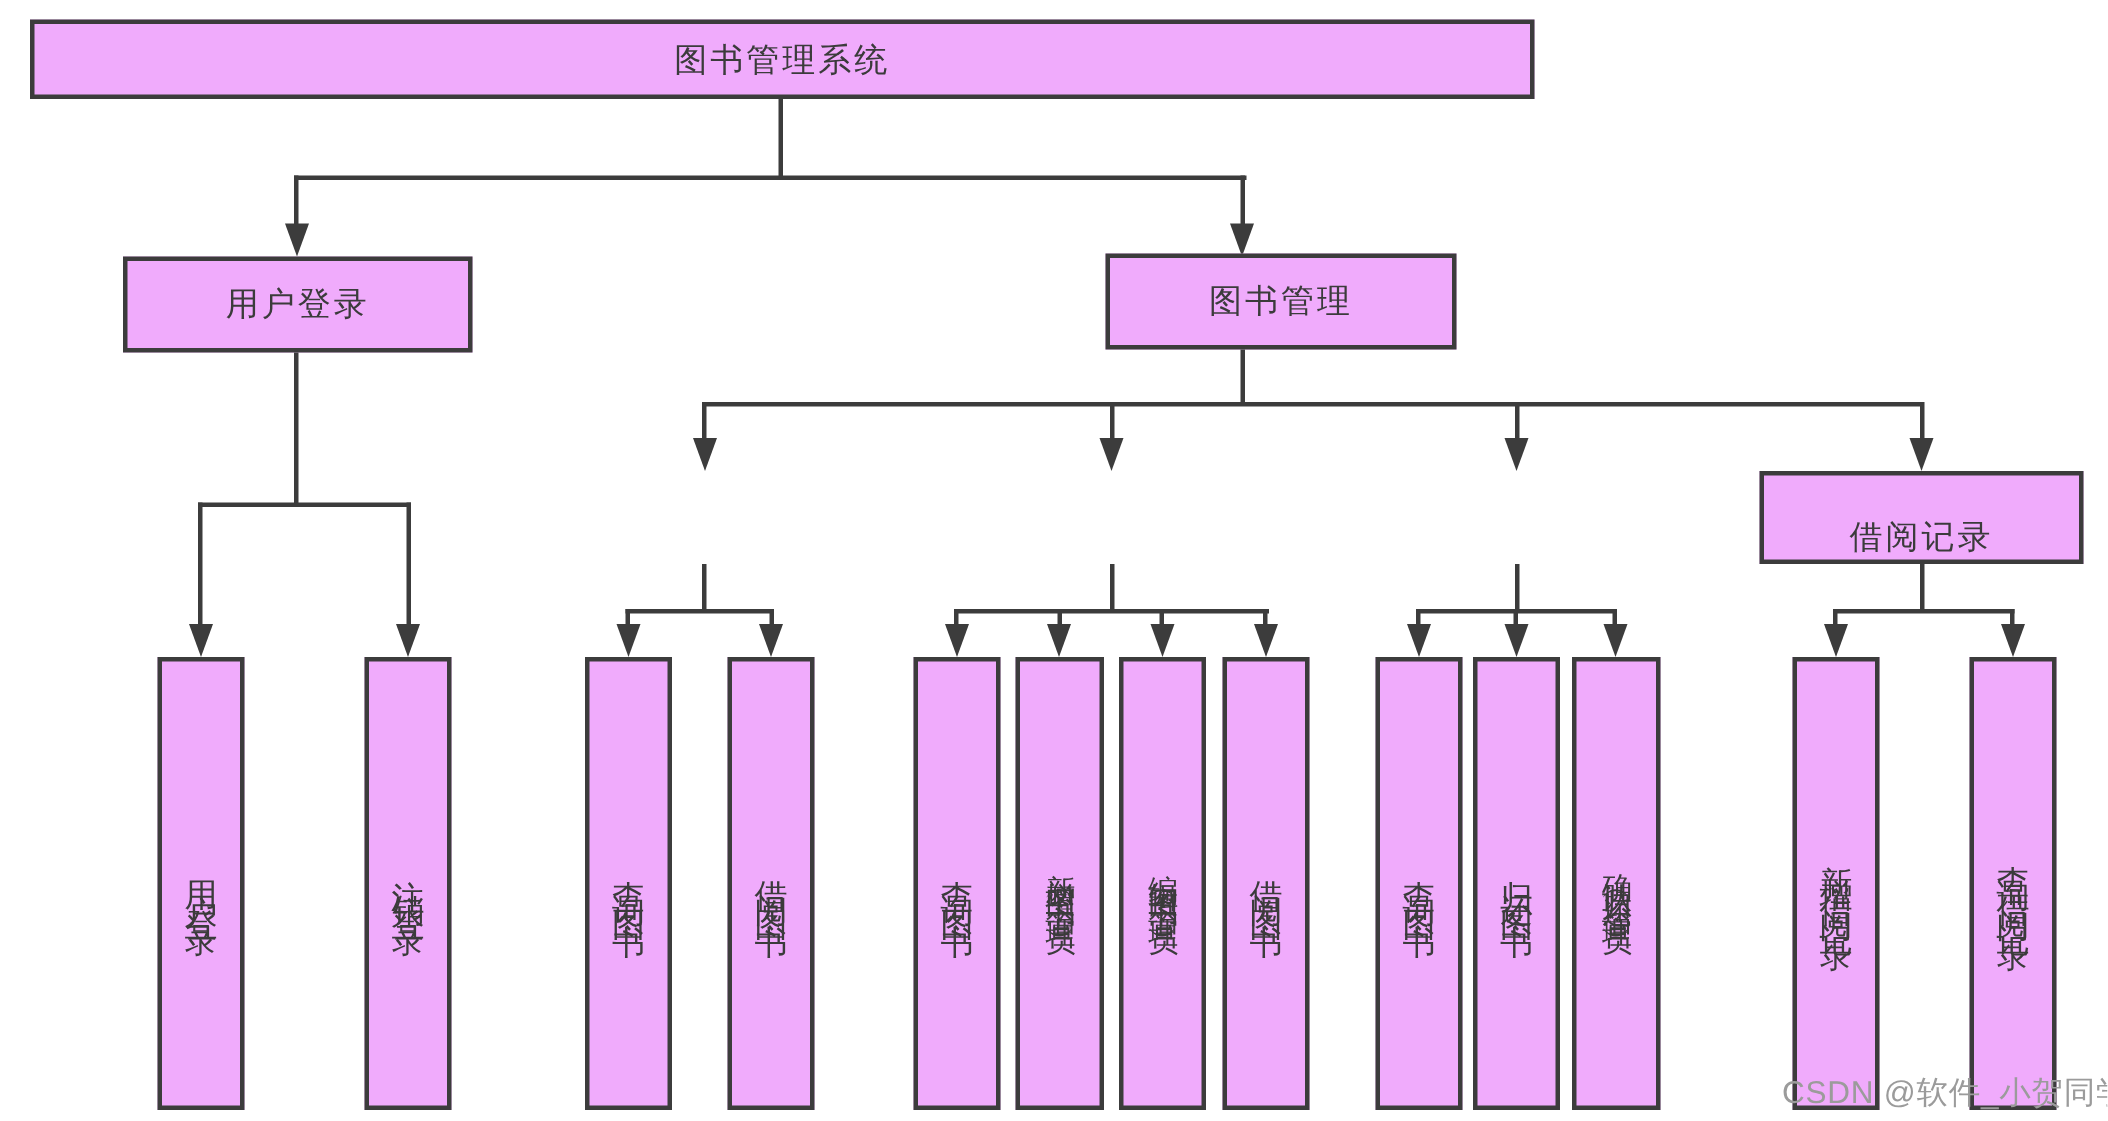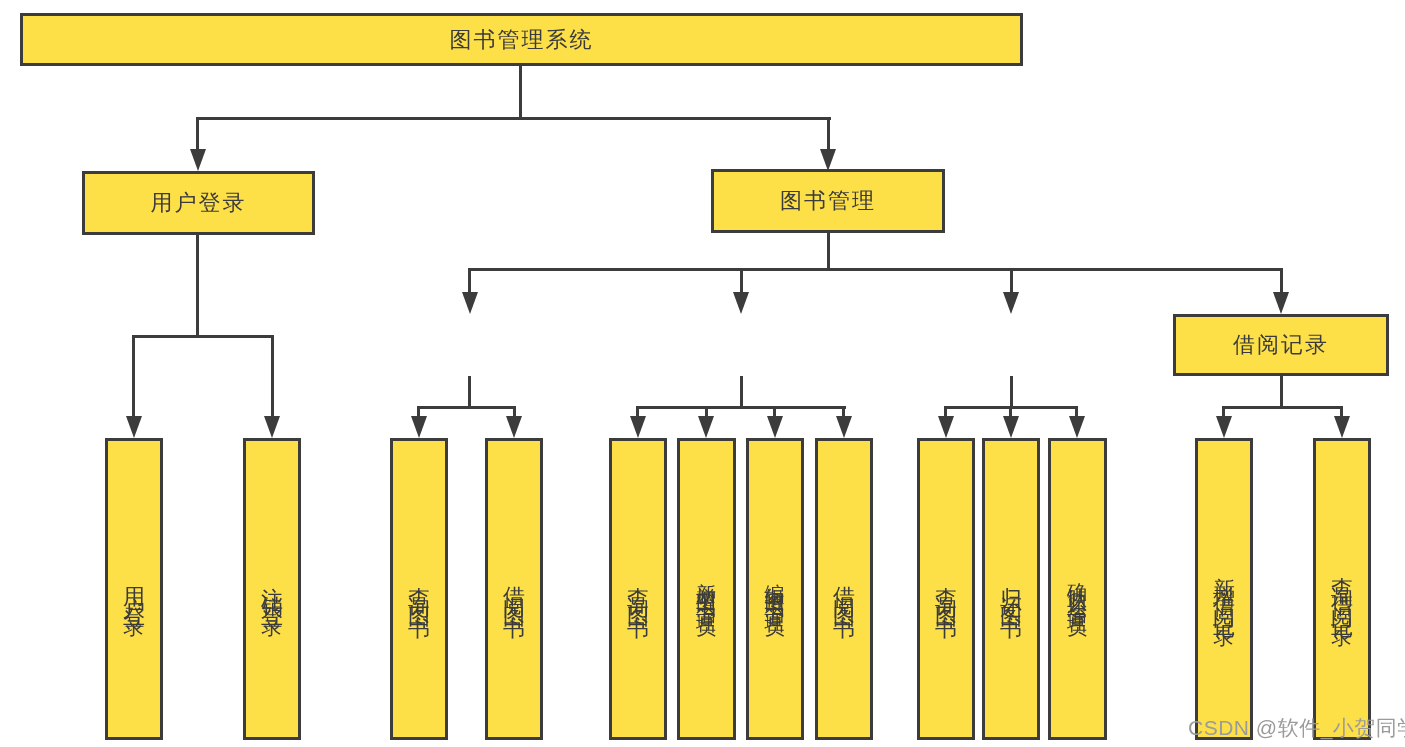--- a/index.html
+++ b/index.html
@@ -1,21 +1,21 @@
 <!DOCTYPE html>
 <html><head>
 <meta charset="utf-8">
 <style>
   html,body { margin:0; padding:0; background:#ffffff; }
   .canvas {
     position:relative; width:1405px; height:747px; background:#ffffff;
     font-family:"Liberation Sans","DejaVu Sans",sans-serif; overflow:hidden;
   }
   .box {
-    position:absolute; background:#fde047; border:3px solid #3c3c3c;
+    position:absolute; background:#f0abfc; border:3px solid #3c3c3c;
     box-sizing:border-box; display:flex; align-items:center; justify-content:center;
   }
   .hlabel { font-size:22px; color:#3b3b3b; letter-spacing:2px; white-space:nowrap; }
   .vlabel {
     writing-mode:vertical-rl; text-orientation:mixed;
     font-size:22px; color:#3b3b3b; letter-spacing:10px; line-height:1; white-space:nowrap;
   }
   .vlabel.tight { font-size:20px; letter-spacing:5px; }
   .vl, .hl { position:absolute; background:#3c3c3c; }
   .vl { width:3px; }
@@ -42,21 +42,21 @@
   <i class="vl" style="left:519px; top:66px; height:52px;"></i>
   <i class="hl" style="left:196px; top:117px; width:635px;"></i>
   <i class="vl" style="left:196px; top:117px; height:34px;"></i>
   <i class="vl" style="left:827px; top:117px; height:34px;"></i>
   <i class="ah" style="left:190px; top:149px;"></i>
   <i class="ah" style="left:820px; top:149px;"></i>
 
   <div class="box" style="left:82px; top:171px; width:233px; height:64px;">
     <span class="hlabel">用户登录</span>
   </div>
-  <div class="box" style="left:711px; top:169px; width:234px; height:64px;">
+  <div class="box" style="left:737px; top:169px; width:234px; height:64px;">
     <span class="hlabel">图书管理</span>
   </div>
 
   <i class="vl" style="left:196px; top:235px; height:101px;"></i>
   <i class="hl" style="left:132px; top:335px; width:142px;"></i>
   <i class="vl" style="left:132px; top:335px; height:83px;"></i>
   <i class="vl" style="left:271px; top:335px; height:83px;"></i>
   <i class="ah" style="left:126px; top:416px;"></i>
   <i class="ah" style="left:264px; top:416px;"></i>
 
@@ -64,21 +64,21 @@
   <i class="hl" style="left:468px; top:268px; width:814px;"></i>
   <i class="vl" style="left:468px; top:268px; height:26px;"></i>
   <i class="vl" style="left:740px; top:268px; height:26px;"></i>
   <i class="vl" style="left:1010px; top:268px; height:26px;"></i>
   <i class="vl" style="left:1280px; top:268px; height:26px;"></i>
   <i class="ah" style="left:462px; top:292px;"></i>
   <i class="ah" style="left:733px; top:292px;"></i>
   <i class="ah" style="left:1003px; top:292px;"></i>
   <i class="ah" style="left:1273px; top:292px;"></i>
 
-  <div class="box" style="left:1173px; top:314px; width:216px; height:62px;">
+  <div class="box" style="left:1173px; top:314px; width:216px; height:62px;align-items:flex-end;">
     <span class="hlabel">借阅记录</span>
   </div>
 
   <i class="vl" style="left:468px; top:376px; height:31px;"></i>
   <i class="hl" style="left:417px; top:406px; width:99px;"></i>
   <i class="vl" style="left:417px; top:406px; height:12px;"></i>
   <i class="vl" style="left:513px; top:406px; height:12px;"></i>
   <i class="ah" style="left:411px; top:416px;"></i>
   <i class="ah" style="left:506px; top:416px;"></i>
 

